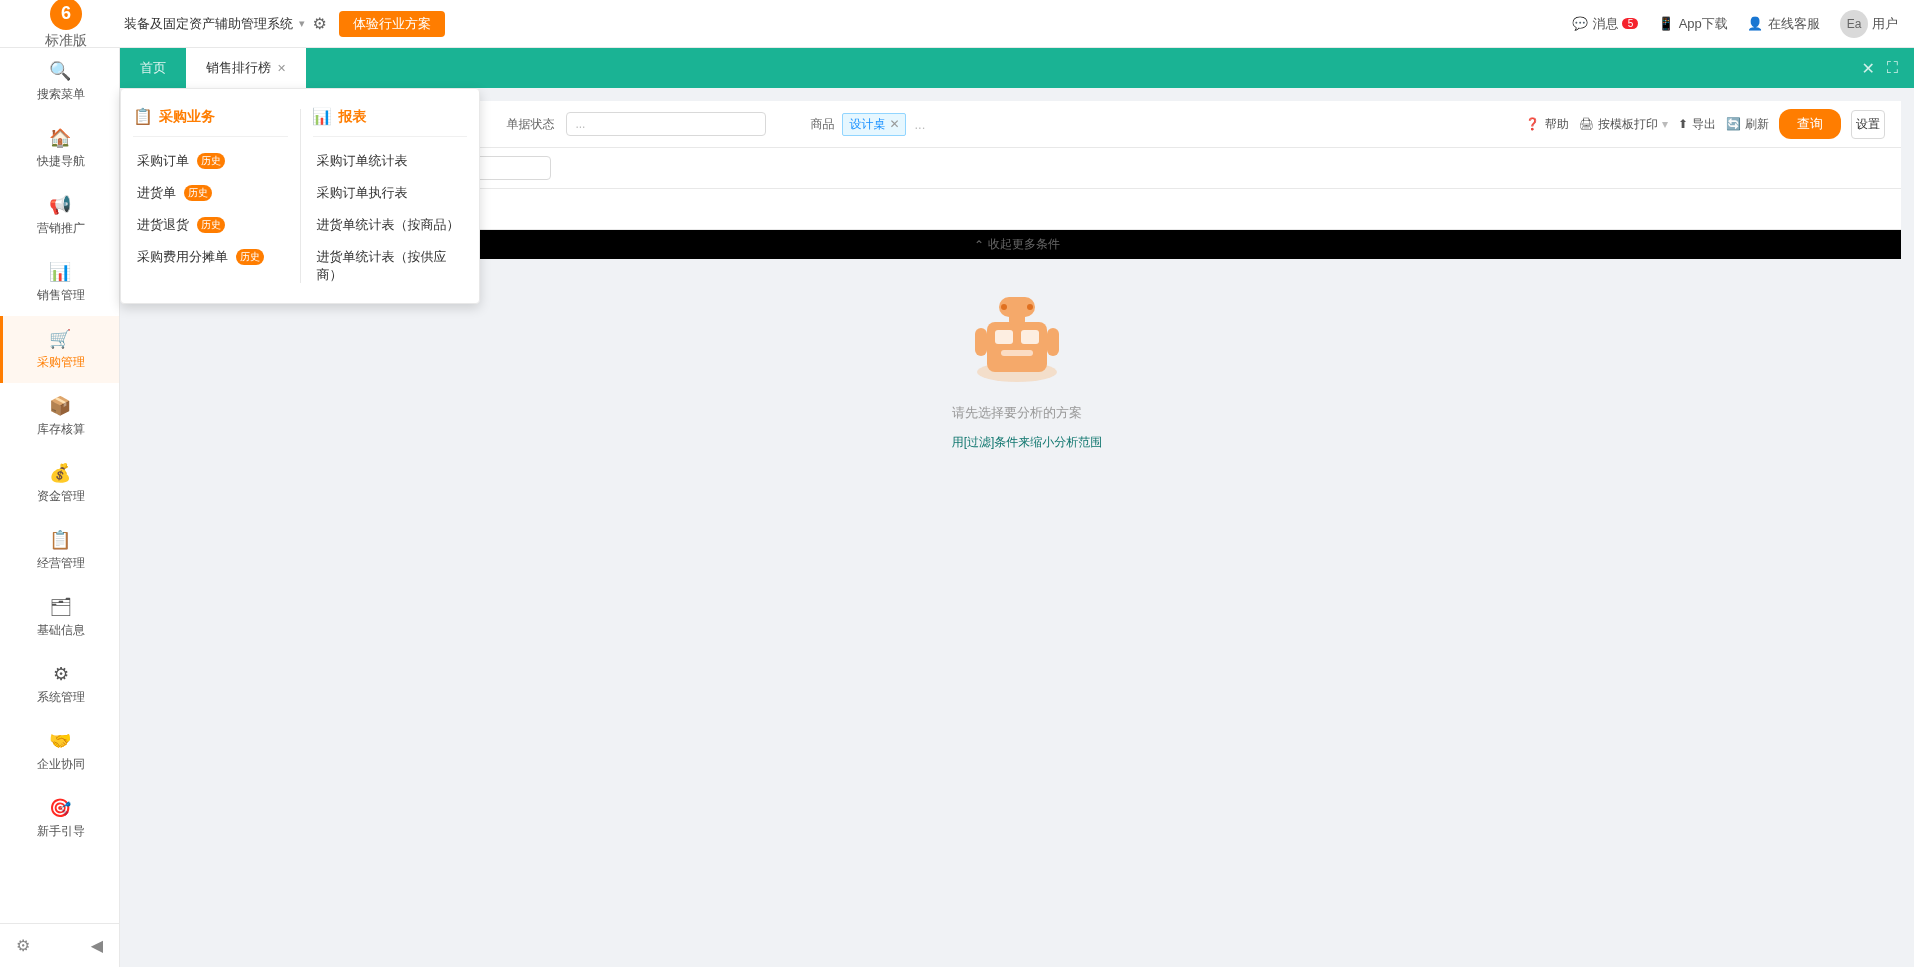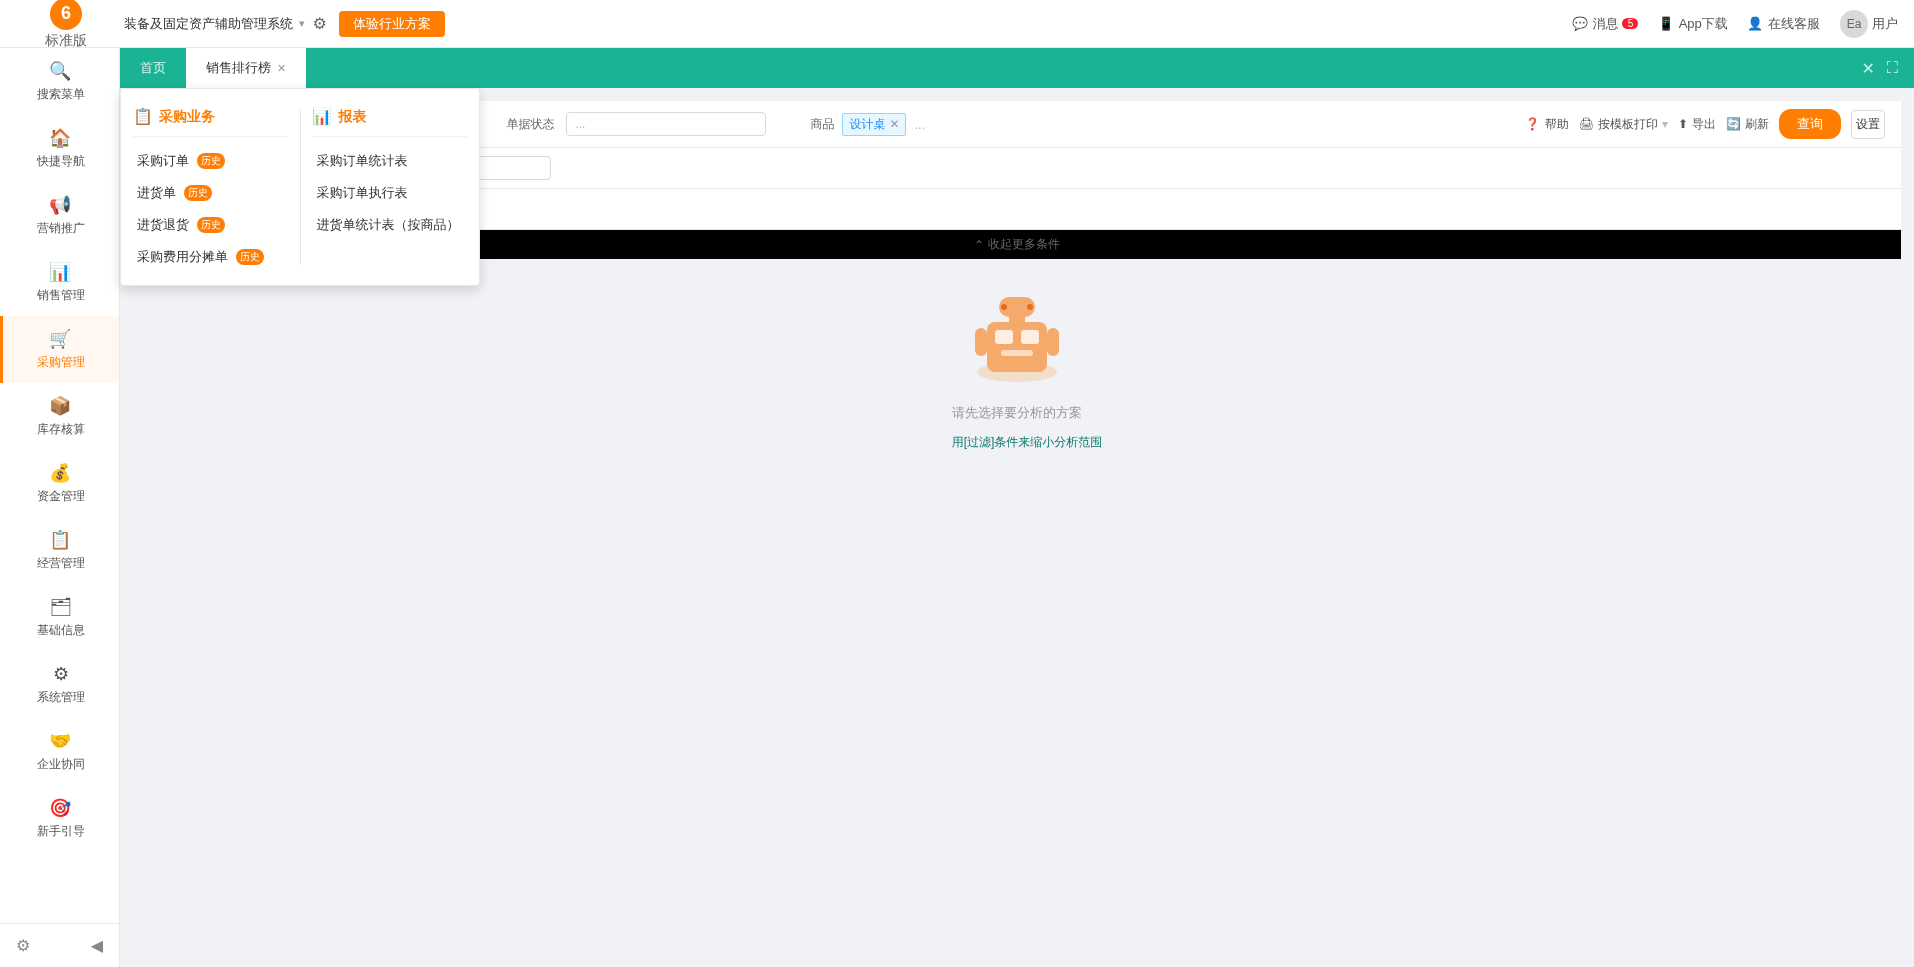--- a/index.html
+++ b/index.html
@@ -564,15 +564,18 @@
       </div>
       <div class="dropdown-item">
         <span>采购订单统计表</span>
       </div>
       <div class="dropdown-item">
         <span>采购订单执行表</span>
       </div>
       <div class="dropdown-item">
         <span>进货单统计表（按商品）</span>
       </div>
+      <div class="dropdown-item">
+        <span>进货单统计表（按供应商）</span>
+      </div>
     </div>
   </div>
 </div>
 
 </body></html>

